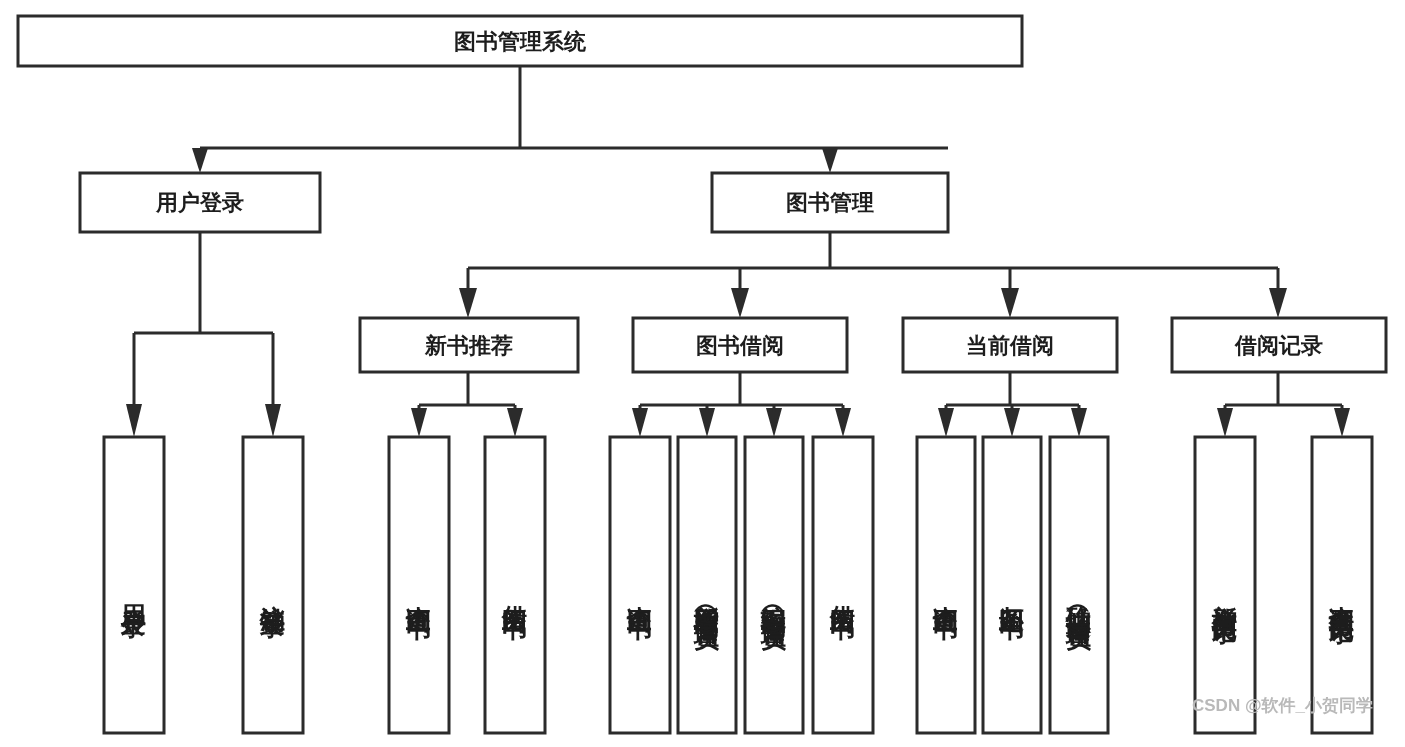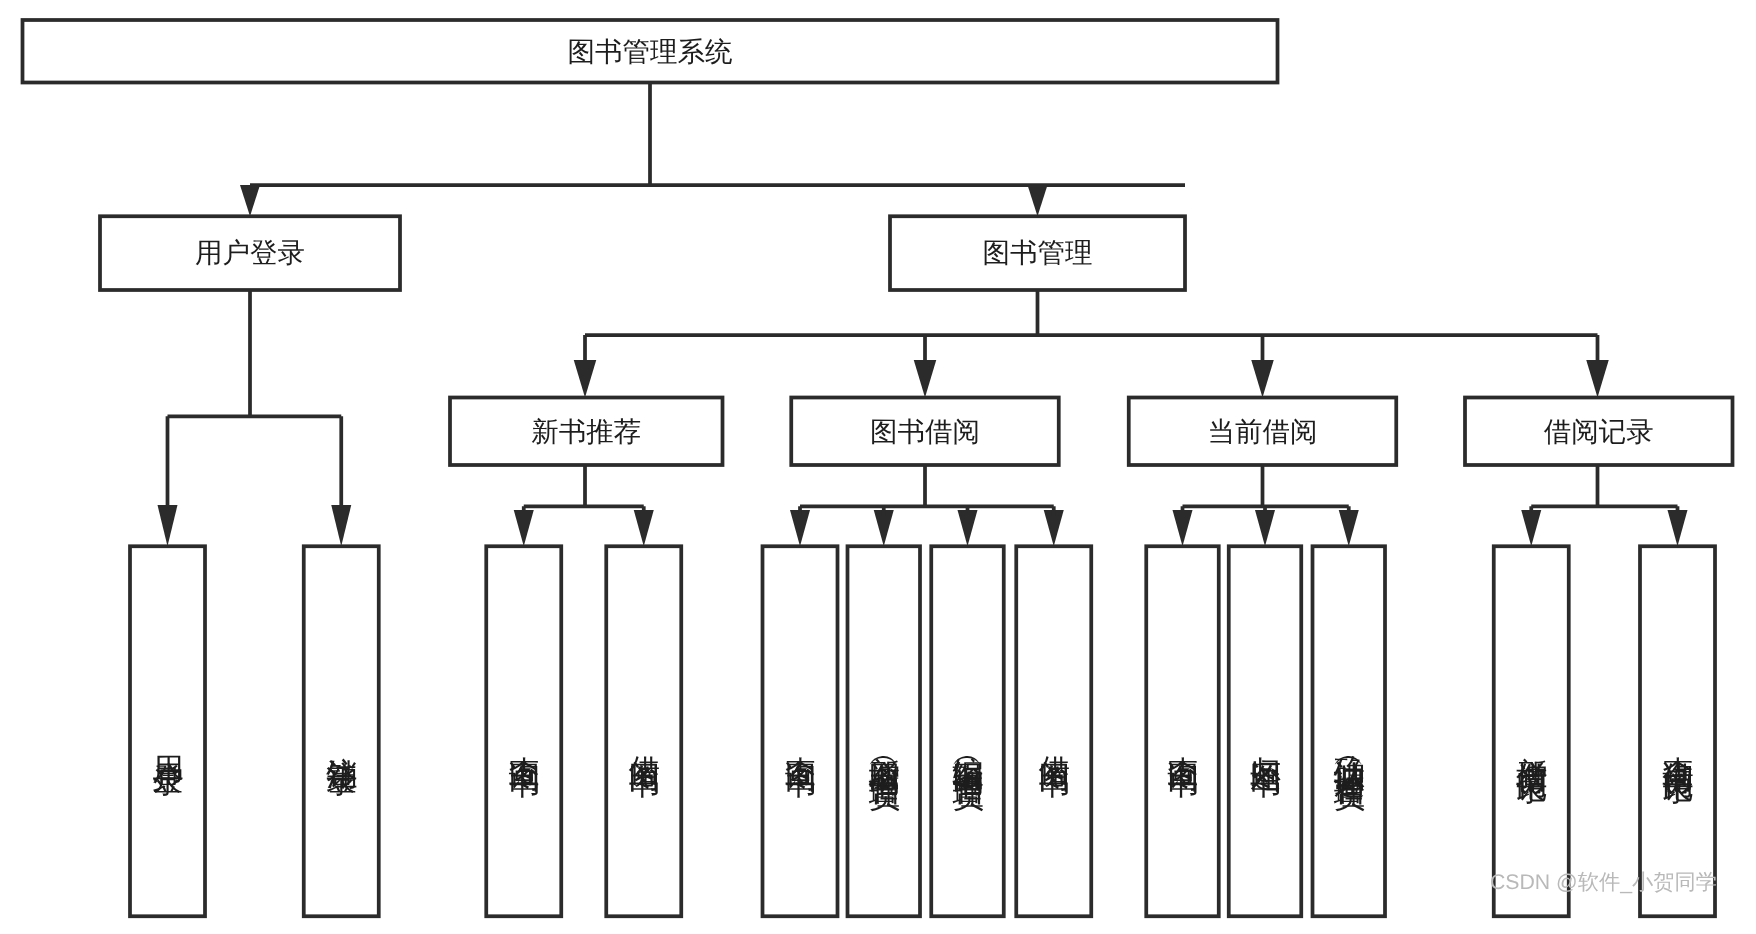--- a/index.html
+++ b/index.html
@@ -1,21 +1,21 @@
 <!DOCTYPE html>
 <html><head>
 <meta charset="utf-8">
 <style>
   html,body{margin:0;padding:0;background:#ffffff;}
   body{
     width:1405px;height:747px;overflow:hidden;
     font-family:"Liberation Sans","DejaVu Sans",sans-serif;
     color:#1d1d1d;
   }
-  #diagram-root{position:relative;width:1405px;height:607px;background:#fff;}
+  #diagram-root{position:relative;width:1405px;height:607px;background:#fff;font-weight:bold;}
   svg#tree-svg{position:absolute;left:0;top:0;width:1405px;height:747px;}
 
   .node-box{fill:#ffffff;stroke:#2b2b2b;stroke-width:3;}
   .node-label{
     font-family:"Liberation Sans","DejaVu Sans",sans-serif;
     fill:#1d1d1d;font-size:22px;text-anchor:middle;
     dominant-baseline:middle;
   }
   .leaf-label{
     font-family:"Liberation Sans","DejaVu Sans",sans-serif;

